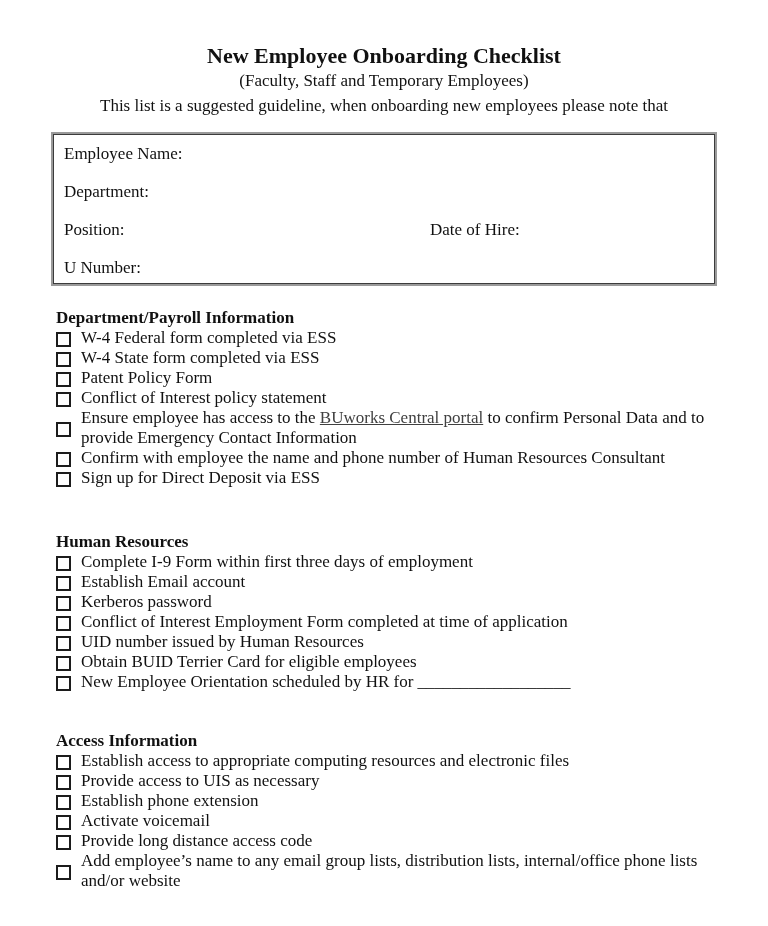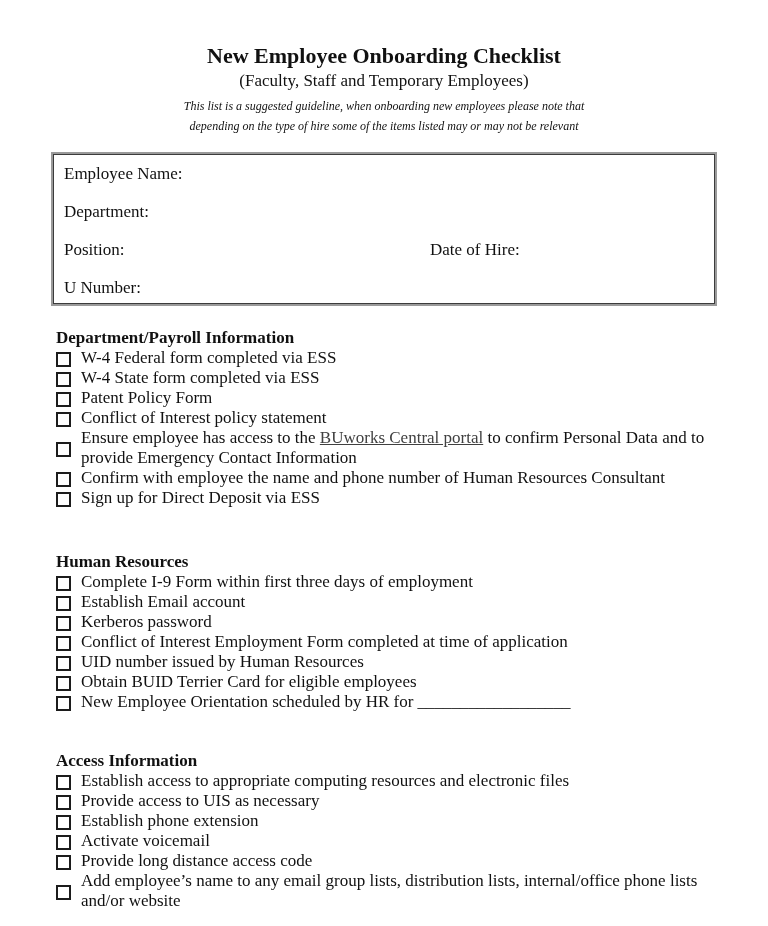--- a/index.html
+++ b/index.html
@@ -24,22 +24,21 @@
     font-size: 22px;
     font-weight: bold;
     line-height: 24px;
   }
   .doc-subtitle {
     font-size: 17px;
     line-height: 21px;
     margin-top: 2px;
   }
   .doc-note {
-    font-size: 12px;
-    font-style: italic;
+    font-size: 17px;
     line-height: 20px;
     margin-top: 5px;
   }
 
   
   .info-box {
     margin-top: 18px;
     margin-left: -3px;
     margin-right: -3px;
     border: 1px solid #3c3c3c;
@@ -90,21 +89,20 @@
 </head>
 <body>
 
 <div class="page">
 
   <div class="doc-header">
     <div class="doc-title">New Employee Onboarding Checklist</div>
     <div class="doc-subtitle">(Faculty, Staff and Temporary Employees)</div>
     <div class="doc-note">
       <div>This list is a suggested guideline, when onboarding new employees please note that</div>
-      <div>depending on the type of hire some of the items listed may or may not be relevant</div>
     </div>
   </div>
 
   <div class="info-box">
     <div class="info-row">
       <span>Employee Name:</span>
     </div>
     <div class="info-row">
       <span>Department:</span>
     </div>

